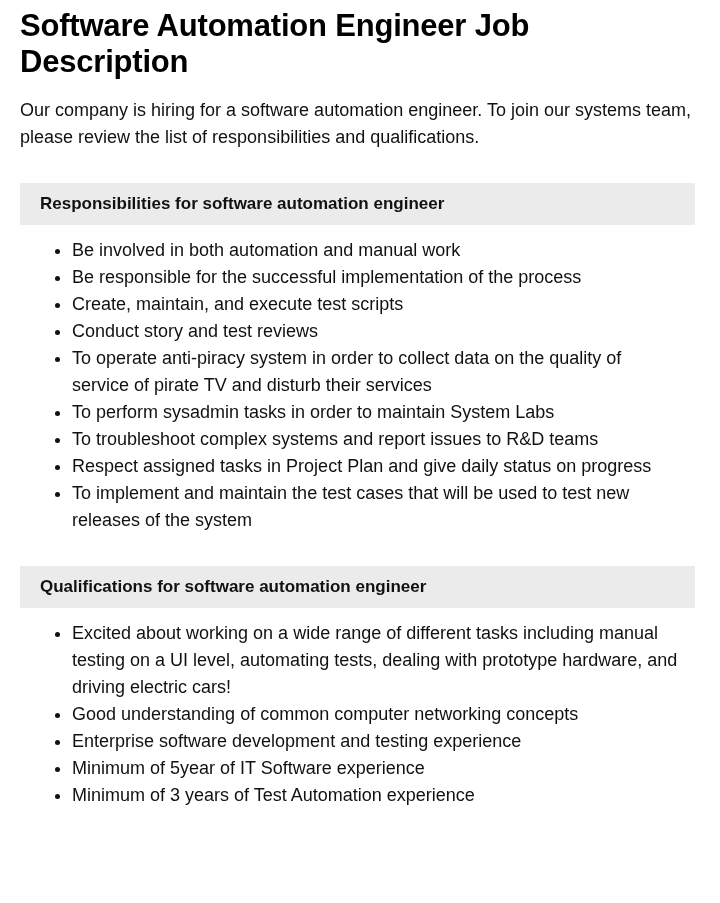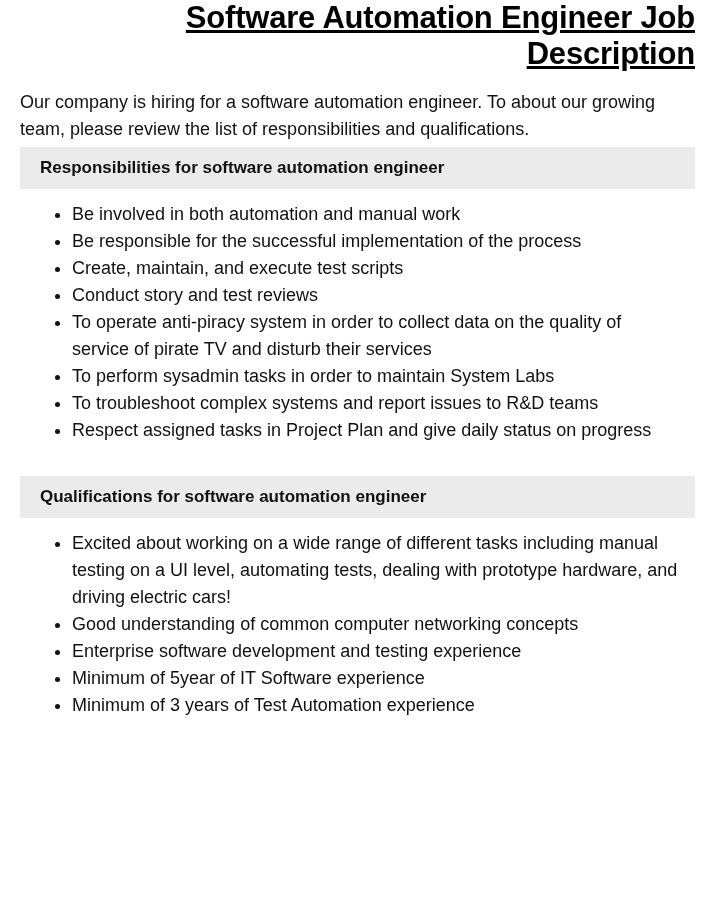--- a/index.html
+++ b/index.html
@@ -6,45 +6,44 @@
     body {
       width: 720px;
       height: 903px;
       overflow: hidden;
       font-family: "Liberation Sans", sans-serif;
       color: #111111;
     }
     .page { padding: 0 25px 0 20px; }
     h1.title {
       margin: 0;
-      padding-top: 0;
-      text-align: right;
+      padding-top: 8px;
+      text-align: left;
       font-size: 31px;
       line-height: 36px;
       font-weight: bold;
       letter-spacing: -0.2px;
       color: #000;
-      text-decoration: underline;
     }
     p.intro {
       margin: 17px 0 0 0;
       font-size: 18px;
       line-height: 27px;
       color: #111;
     }
     .section-header {
       background: #ebebeb;
       height: 42px;
       line-height: 42px;
       padding-left: 20px;
       font-size: 17px;
       font-weight: bold;
       color: #111;
     }
-    .resp-header { margin-top: 4px; }
+    .resp-header { margin-top: 32px; }
     .qual-header { margin-top: 32px; }
     ul.items {
       margin: 12px;
       padding: 0;
       list-style: none;
     }
     .resp-list { margin-top: 20px; }
     .qual-list { margin-top: 20px; }
     ul.items li {
       position: relative;
@@ -62,32 +61,33 @@
       height: 5px;
       border-radius: 50%;
       background: #111;
     }
   </style>
 </head>
 <body>
 
 <div class="page">
   <h1 class="title">Software Automation Engineer Job Description</h1>
-  <p class="intro">Our company is hiring for a software automation engineer. To about our growing team, please review the list of responsibilities and qualifications.</p>
+  <p class="intro">Our company is hiring for a software automation engineer. To join our systems team, please review the list of responsibilities and qualifications.</p>
 
   <div class="section-header resp-header">Responsibilities for software automation engineer</div>
   <ul class="items resp-list">
     <li>Be involved in both automation and manual work</li>
     <li>Be responsible for the successful implementation of the process</li>
     <li>Create, maintain, and execute test scripts</li>
     <li>Conduct story and test reviews</li>
     <li>To operate anti-piracy system in order to collect data on the quality of service of pirate TV and disturb their services</li>
     <li>To perform sysadmin tasks in order to maintain System Labs</li>
     <li>To troubleshoot complex systems and report issues to R&amp;D teams</li>
     <li>Respect assigned tasks in Project Plan and give daily status on progress</li>
+    <li>To implement and maintain the test cases that will be used to test new releases of the system</li>
   </ul>
 
   <div class="section-header qual-header">Qualifications for software automation engineer</div>
   <ul class="items qual-list">
     <li>Excited about working on a wide range of different tasks including manual testing on a UI level, automating tests, dealing with prototype hardware, and driving electric cars!</li>
     <li>Good understanding of common computer networking concepts</li>
     <li>Enterprise software development and testing experience</li>
     <li>Minimum of 5year of IT Software experience</li>
     <li>Minimum of 3 years of Test Automation experience</li>
   </ul>

